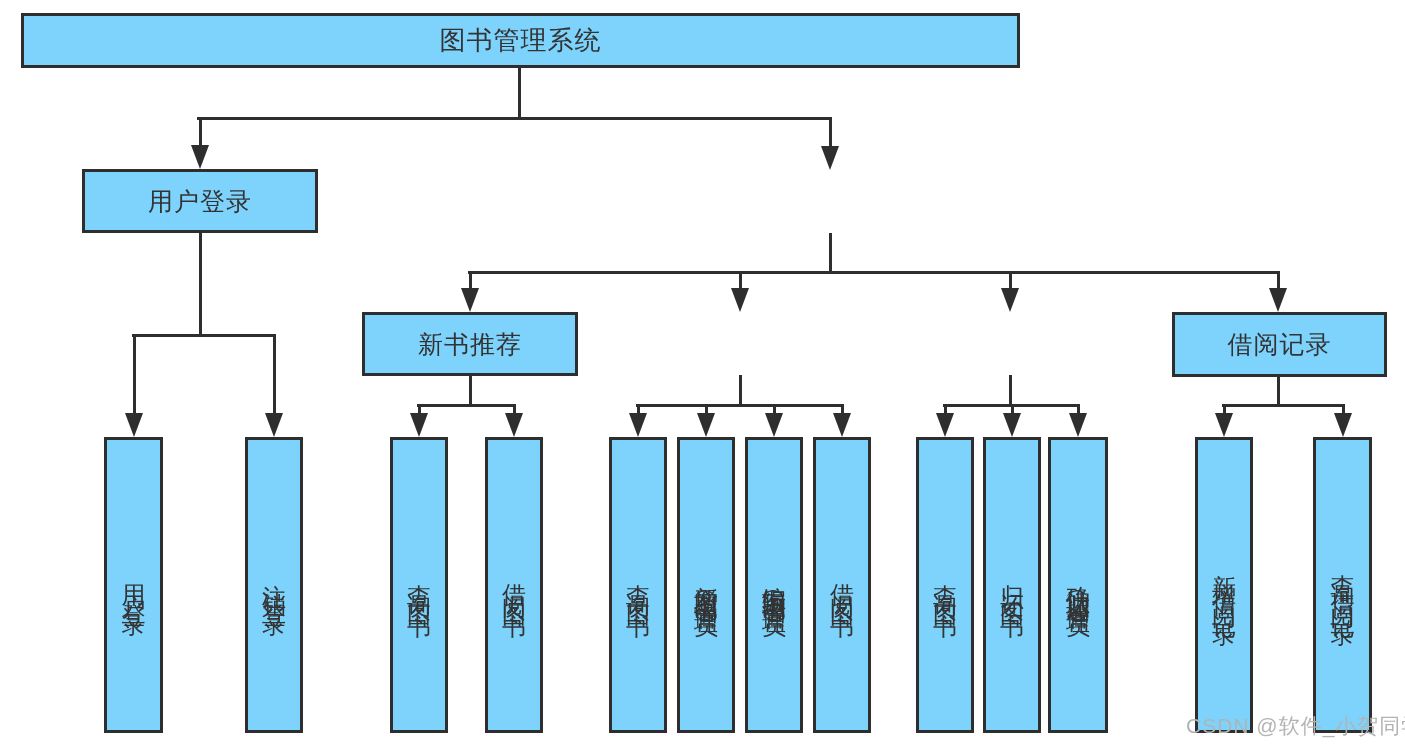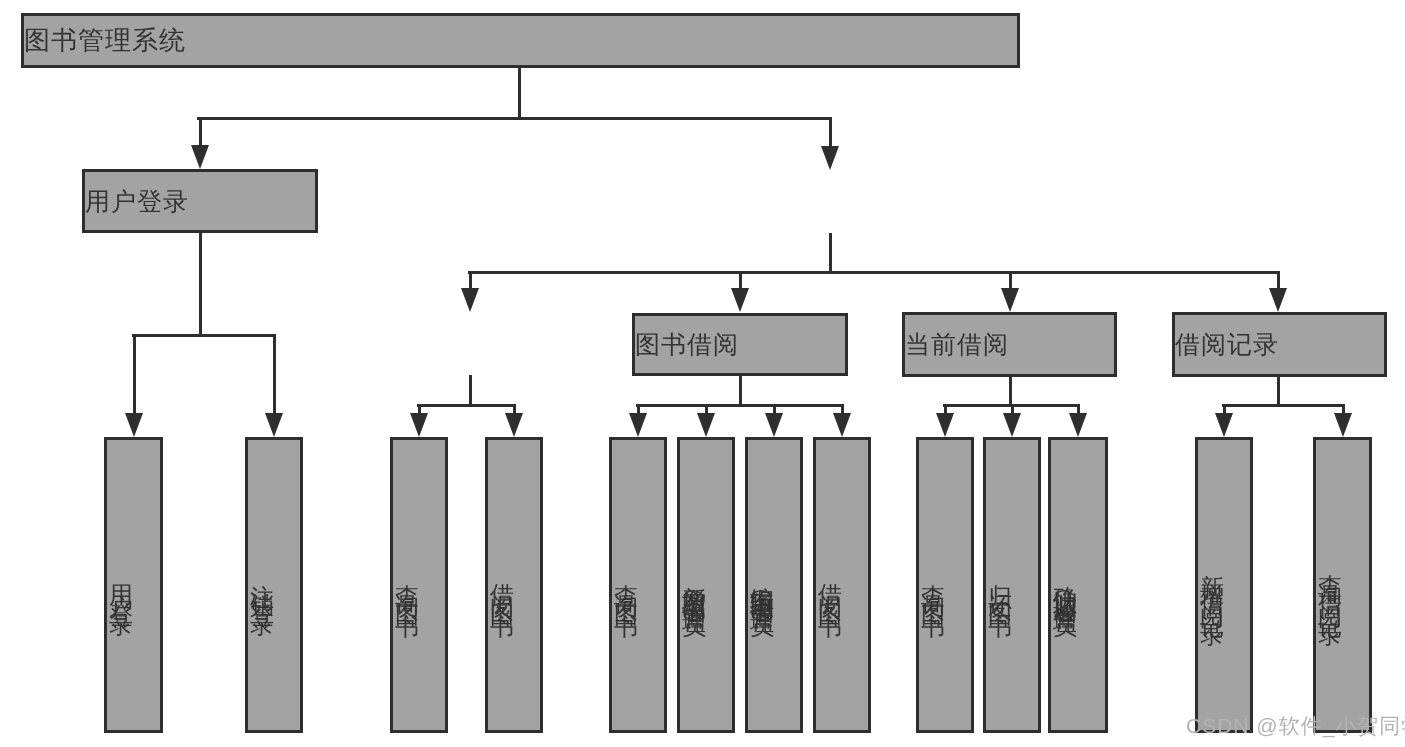--- a/index.html
+++ b/index.html
@@ -13,22 +13,22 @@
   .ln{position:absolute;background:#2e2e2e;}
   .v{width:3px;}
   .h{height:3px;}
   .arw{
     position:absolute;width:0;height:0;
     border-left:9px solid transparent;border-right:9px solid transparent;
     border-top:24px solid #2e2e2e;
   }
   
   .box{
-    position:absolute;background:#a3a3a3;border:3px solid #2e2e2e;
-    box-sizing:border-box;display:flex;align-items:center;justify-content:flex-start;font-family:Liberation Mono, monospace;
+    position:absolute;background:#7dd3fc;border:3px solid #2e2e2e;
+    box-sizing:border-box;display:flex;align-items:center;justify-content:center;
   }
   .hbox{font-size:25px;letter-spacing:1px;}
   .title{font-size:26px;}
   .vbox span{
     writing-mode:vertical-rl;text-orientation:mixed;
     font-size:24px;letter-spacing:10px;line-height:1;
   }
   .tight span{letter-spacing:4px;}
   .watermark{
     position:absolute;left:1186px;top:712px;
@@ -100,25 +100,22 @@
   <div class="arw" style="left:1334px;top:413px;"></div>
 
   <div class="box hbox title" style="left:21px;top:13px;width:999px;height:55px;">
     <span>图书管理系统</span>
   </div>
 
   <div class="box hbox" style="left:82px;top:169px;width:236px;height:64px;">
     <span>用户登录</span>
   </div>
 
-  <div class="box hbox" style="left:632px;top:313px;width:216px;height:63px;">
-    <span>图书借阅</span>
-  </div>
-  <div class="box hbox" style="left:902px;top:312px;width:215px;height:65px;">
-    <span>当前借阅</span>
+  <div class="box hbox" style="left:362px;top:312px;width:216px;height:64px;">
+    <span>新书推荐</span>
   </div>
   <div class="box hbox" style="left:1172px;top:312px;width:215px;height:65px;">
     <span>借阅记录</span>
   </div>
 
   <div class="box vbox" style="left:104px;top:437px;width:59px;height:296px;">
     <span>用户登录</span>
   </div>
   <div class="box vbox" style="left:245px;top:437px;width:58px;height:296px;">
     <span>注销登录</span>

